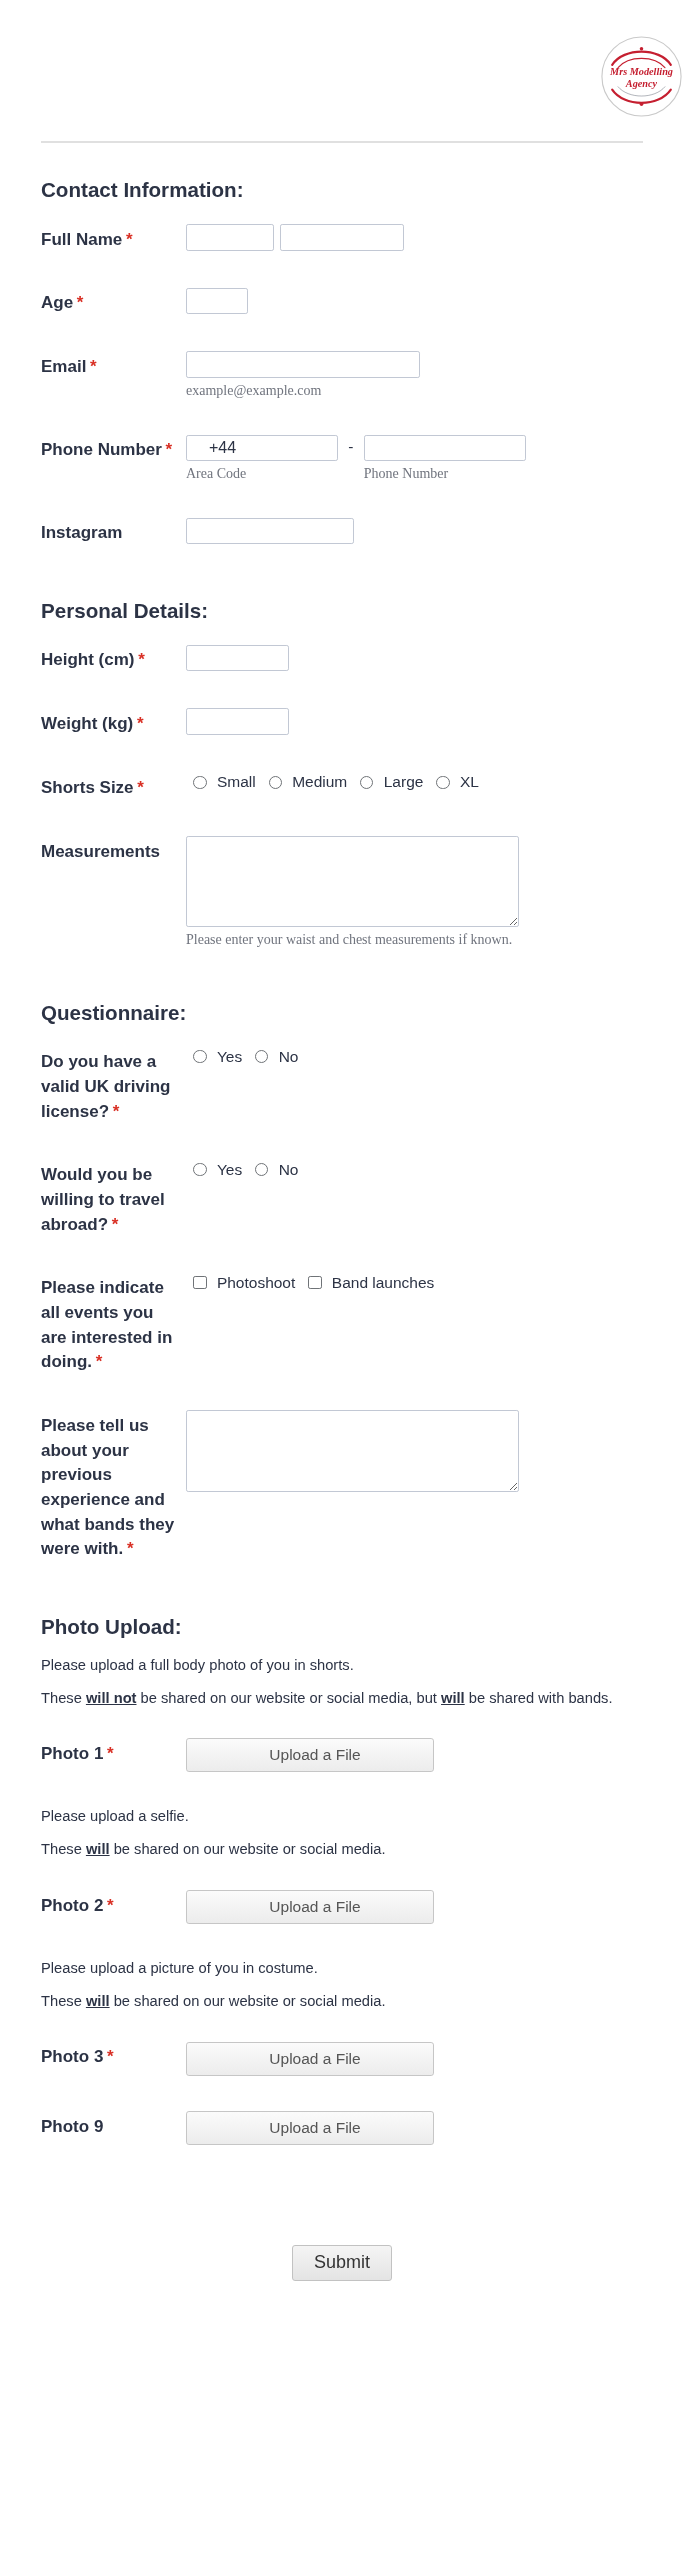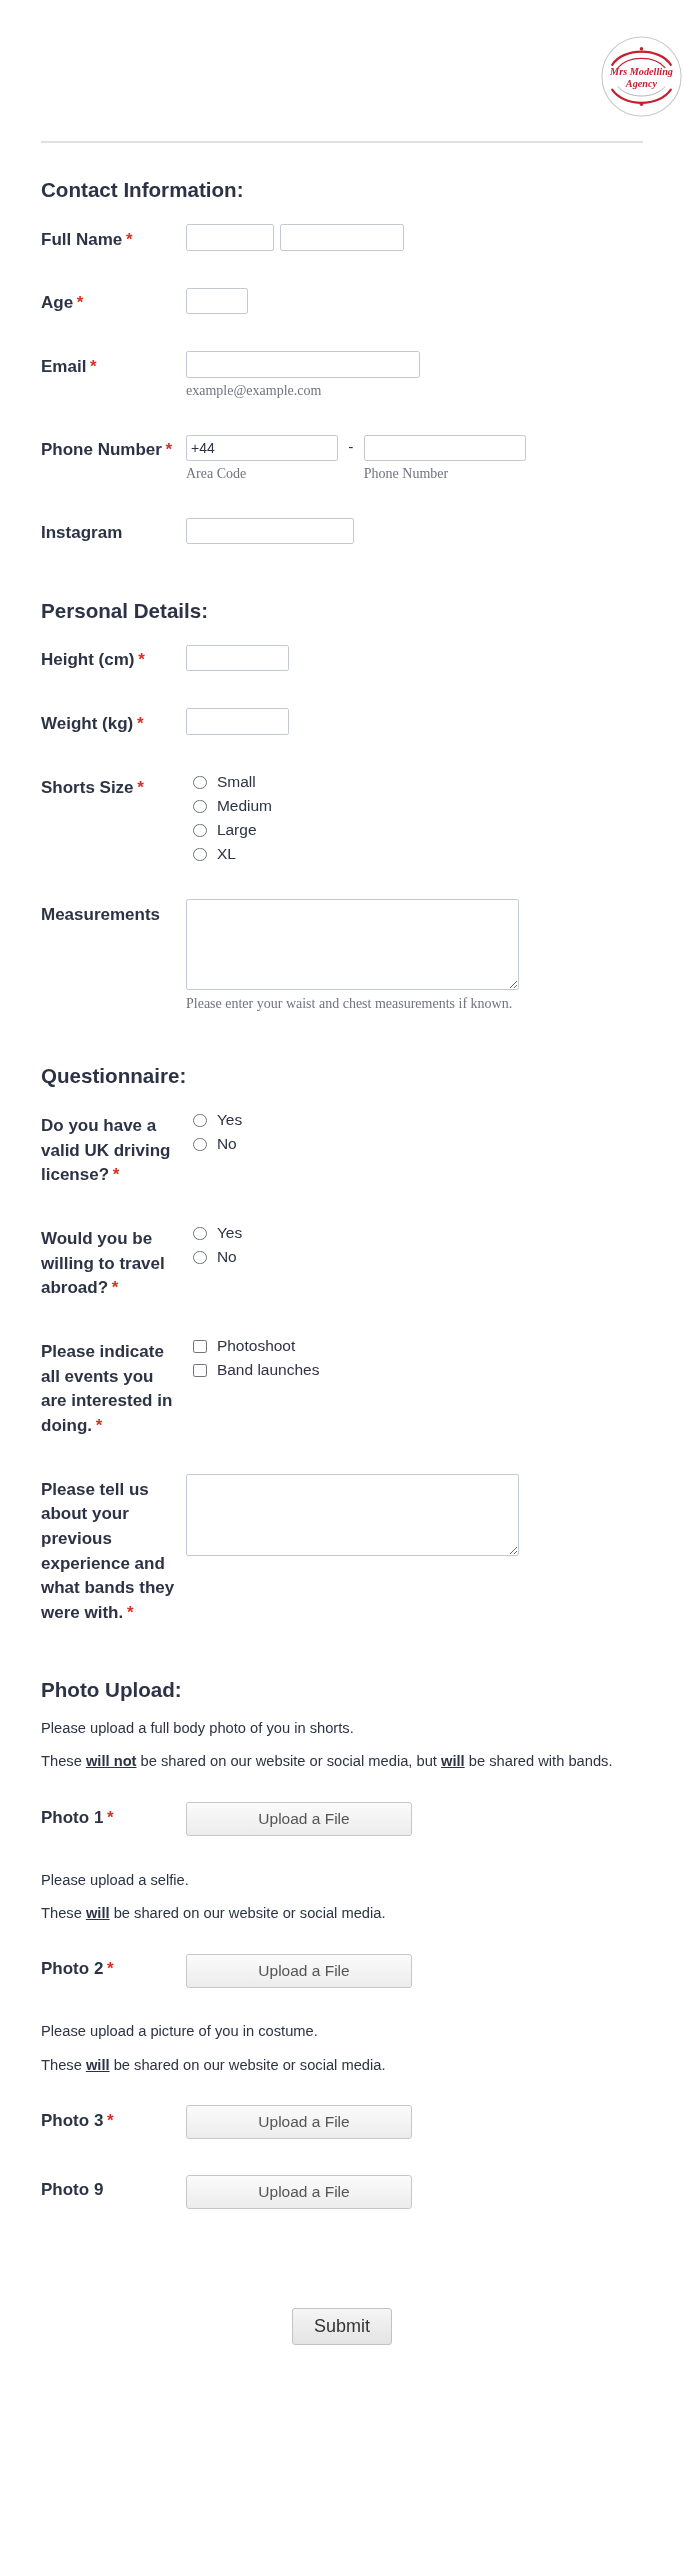--- a/index.html
+++ b/index.html
@@ -14,50 +14,50 @@
   .form-title { font-size:26.5px; font-weight:bold; color:#545b66; text-align:center; margin:0; padding:22px 0; }
   
   .form-body { padding:0 41px 35px; }
   .section-heading { font-size:20.6px; font-weight:bold; color:#2c3345; margin:35px 0 4.4px; }
   .field-row { display:flex; padding:17.7px 0; }
   .label-col { width:145px; flex-shrink:0; font-size:17px; font-weight:bold; color:#2c3345; line-height:1.45; padding:3.7px 4.4px 0 0; box-sizing:border-box; }
   .req { color:#d93025; margin-left:3.7px; font-weight:bold; }
   .field-col { flex:1; }
   .text-input {
     height:26.5px; border:0.7px solid #c2c8d4; border-radius:2.2px; background:#fff;
-    font-size:14px; color:#2c3345; padding:0 4px; box-sizing:border-box; font-family:inherit;
+    font-size:16px; color:#2c3345; padding:0 22px; box-sizing:border-box; font-family:inherit;
   }
   .text-area {
     border:0.7px solid #c2c8d4; border-radius:2.2px; background:#fff;
     font-size:15.5px; color:#2c3345; padding:5.9px 7.4px; box-sizing:border-box; font-family:inherit;
     width:333px; display:block;
   }
   .w-first{width:88px} .w-last{width:124px} .w-age{width:62px} .w-email{width:234px}
   .w-area{width:152px} .w-phone{width:162px} .w-insta{width:168px} .w-hw{width:103px}
   .h-meas{height:91px} .h-exp{height:82px}
   .name-wrap { display:flex; gap:5.9px; }
   .phone-wrap { display:flex; align-items:flex-start; }
   .phone-dash { font-size:15.5px; color:#2c3345; padding:3.7px 10.3px 0; }
   .sublabel { font-size:14px; color:#70747e; margin-top:5.2px;font-family:Liberation Serif, serif; }
   
-  .options { display:flex; flex-direction:column; gap:4px; padding-left:7.4px; }
+  .options { display:flex; gap:13px; padding-left:7.4px; }
   .option { display:flex; align-items:center; gap:10.3px; min-height:20px; font-size:15.5px; color:#2c3345; cursor:pointer; }
   .radio, .checkbox {
     appearance:none; -webkit-appearance:none; width:13.2px; height:13.2px; flex-shrink:0;
     border:1.5px solid #6f7377; background:#fff; margin:0; box-sizing:border-box;
   }
   .radio { border-radius:50%; }
   .checkbox { border-radius:2.2px; }
   
   .note { font-size:14.7px; color:#2c3345; line-height:1.45; margin:11.8px 0 0; }
   .note.first { margin-top:16px; }
   .emph { font-weight:bold; text-decoration:underline;text-align:center; }
   .photo-row { margin-top:11.8px; }
   .upload-btn {
-    width:226px; height:34px; border:0.7px solid #c6c6c6; border-radius:2.9px;
+    width:248px; height:34px; border:0.7px solid #c6c6c6; border-radius:2.9px;
     background:linear-gradient(#fbfbfb,#ececec); font-size:15.5px; color:#555;
     font-family:inherit; cursor:pointer;padding-left:16px;
   }
   
   .submit-wrap { text-align:center; margin-top:38px; padding-bottom:13.2px; }
   .submit-btn {
     padding:6.6px 20.6px; border:0.7px solid #c2c2c2; border-radius:3px;
     background:linear-gradient(#f5f5f5,#e4e4e4); font-size:18px; color:#333;
     font-family:inherit; cursor:pointer;margin-top:44px;
   }

